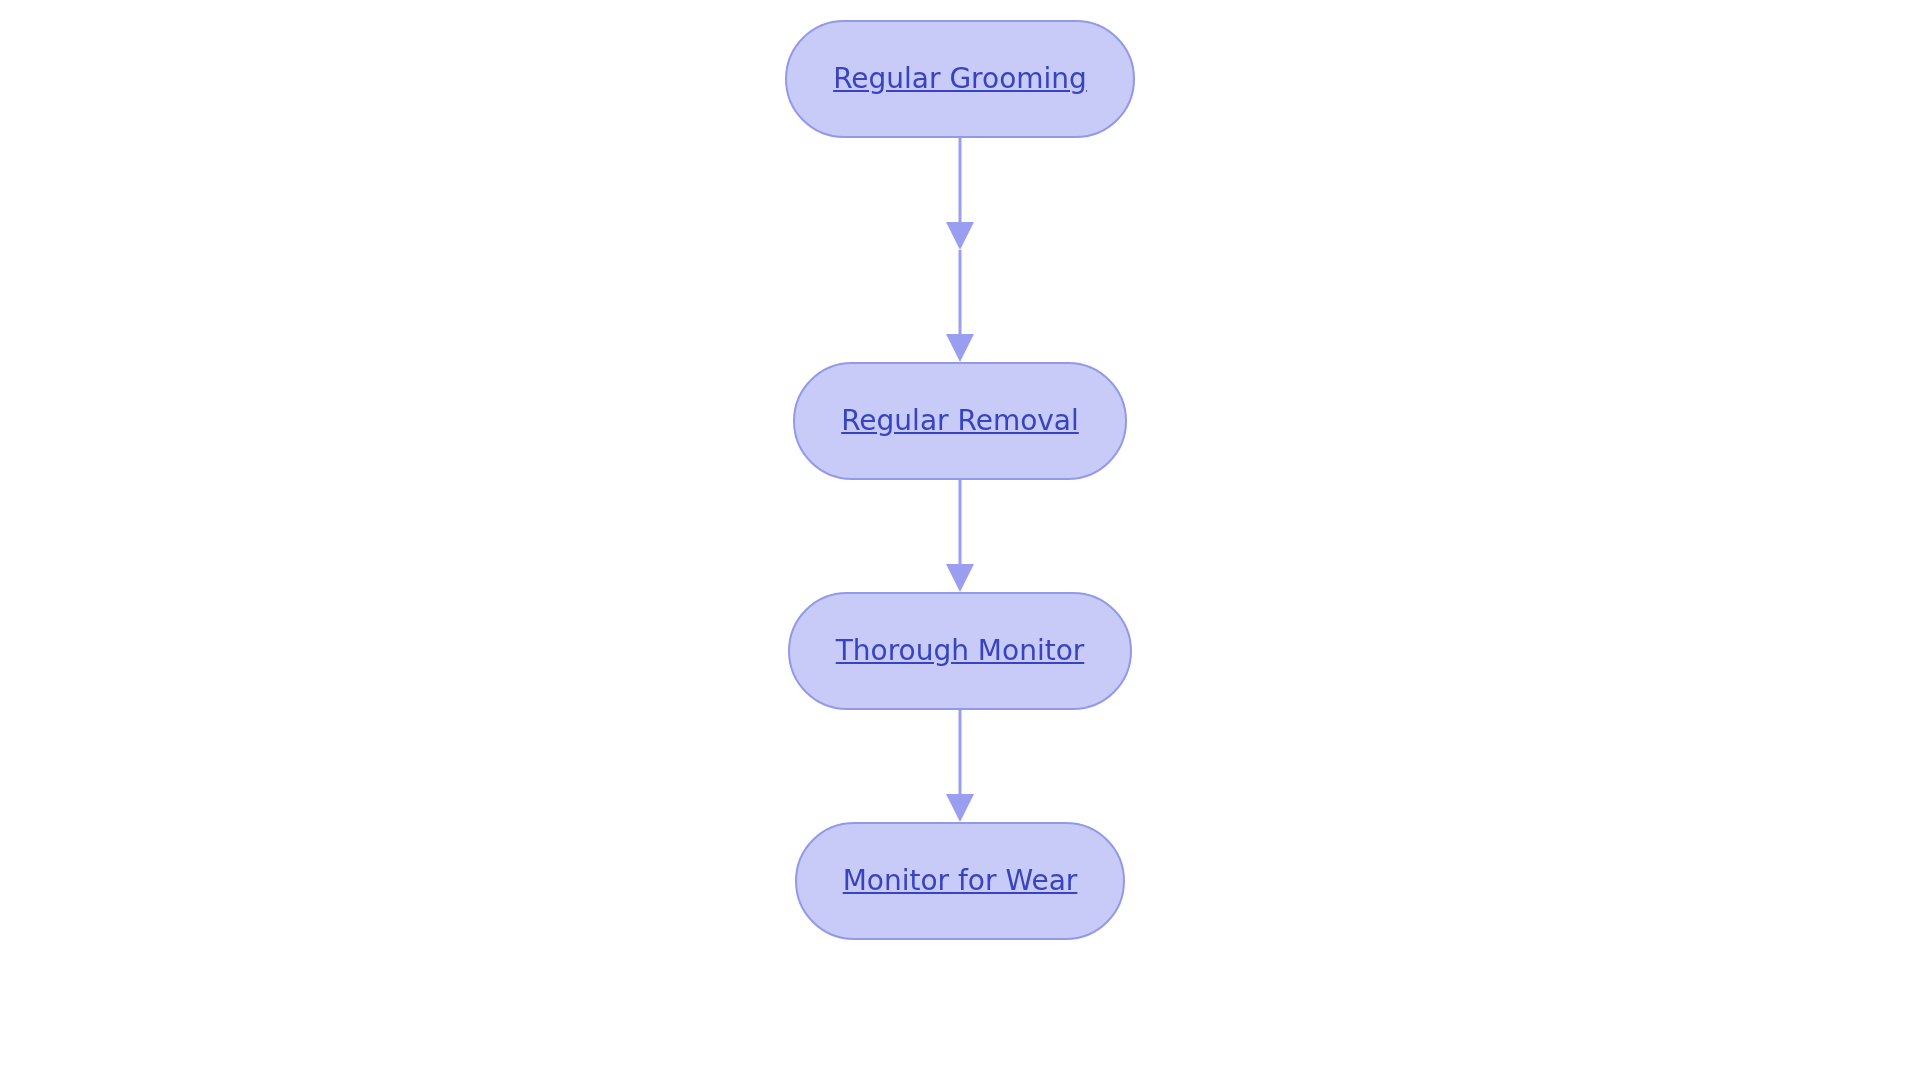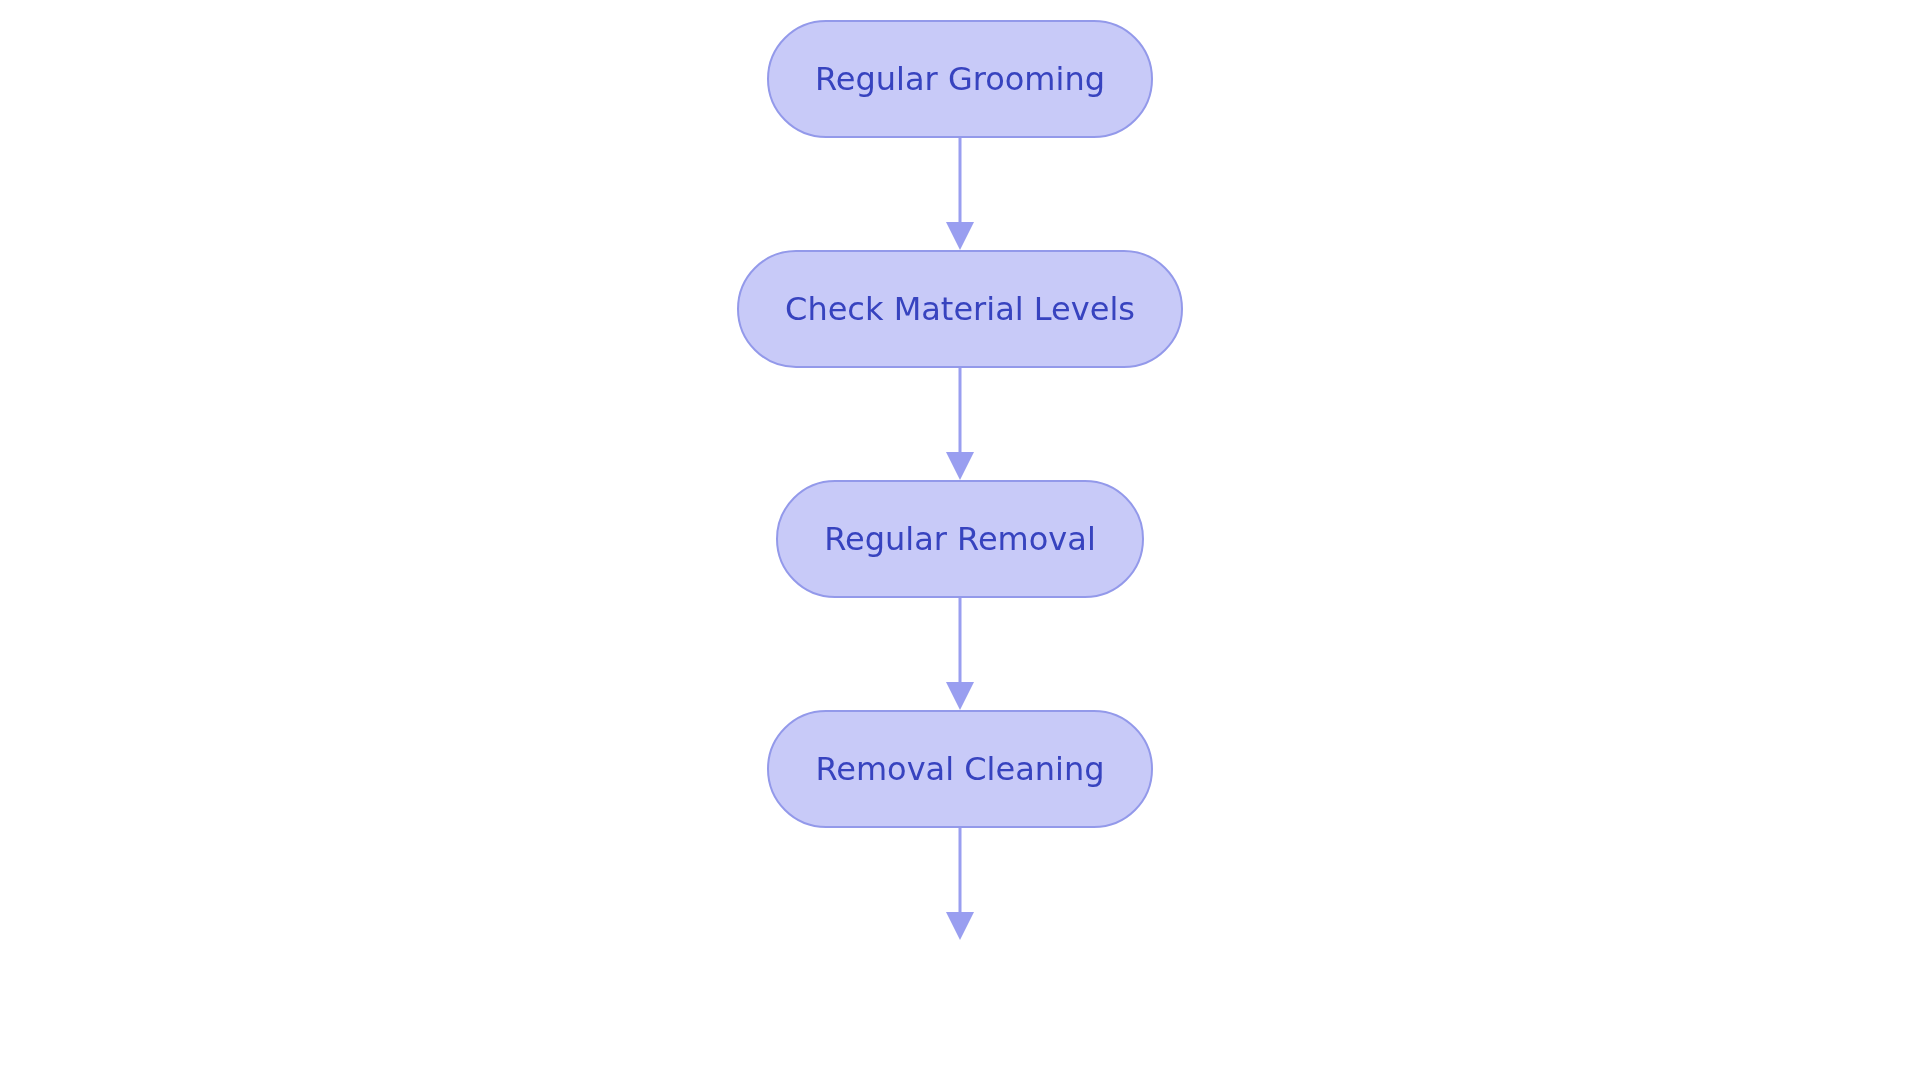--- a/index.html
+++ b/index.html
@@ -26,24 +26,25 @@
     display: flex;
     align-items: center;
     justify-content: center;
     padding: 0 46px;
     background: var(--node-fill, #c8caf8);
     border: 2px solid var(--node-border, #9399ea);
     border-radius: 59px;
     flex: 0 0 auto;
   }
   .flow-node .node-label {
-    font-size: 32px;
+    font-size: 28px;
     line-height: 1;
     color: var(--node-text, #3743bf);
     white-space: nowrap;
+    text-decoration: underline;
   }
   .flow-arrow {
     position: relative;
     width: 28px;
     height: 112px;
     flex: 0 0 auto;
   }
   .flow-arrow::before {
     content: "";
     position: absolute;
@@ -68,25 +69,25 @@
   }
 </style>
 </head>
 <body>
 
 <div class="flowchart">
     <div class="flow-node">
       <span class="node-label">Regular Grooming</span>
     </div>
     <div class="flow-arrow"></div>
-    <div class="flow-node">
-      <span class="node-label">Check Material Levels</span>
-    </div>
     <div class="flow-arrow"></div>
     <div class="flow-node">
       <span class="node-label">Regular Removal</span>
     </div>
     <div class="flow-arrow"></div>
     <div class="flow-node">
-      <span class="node-label">Removal Cleaning</span>
+      <span class="node-label">Thorough Monitor</span>
     </div>
     <div class="flow-arrow"></div>
+    <div class="flow-node">
+      <span class="node-label">Monitor for Wear</span>
+    </div>
   </div>
 
 </body></html>

